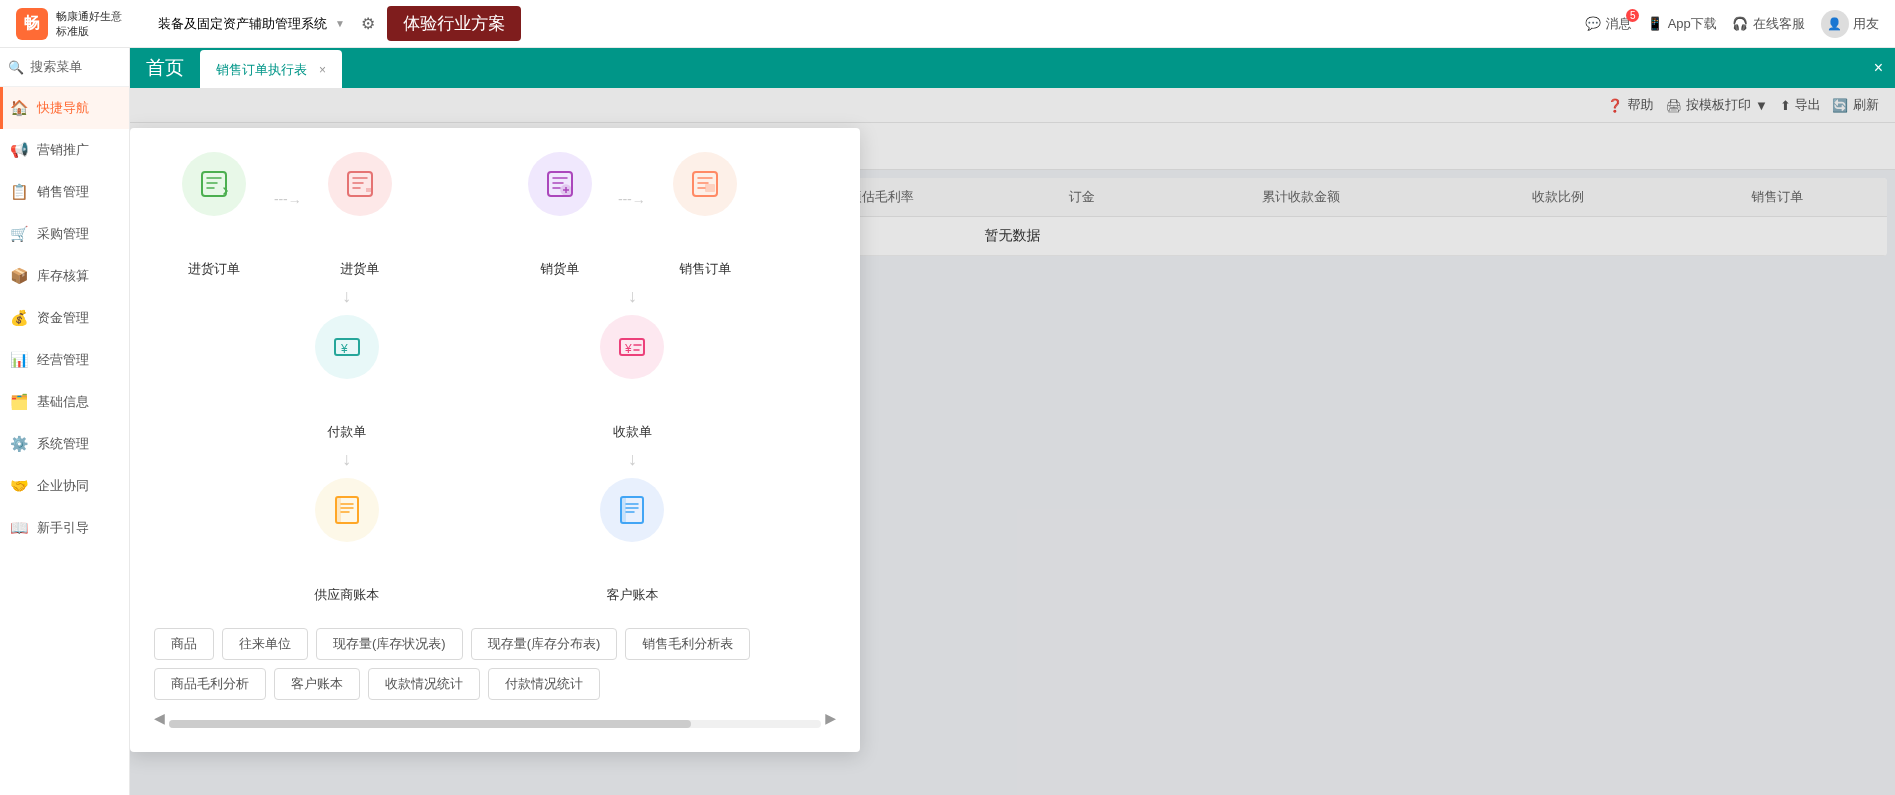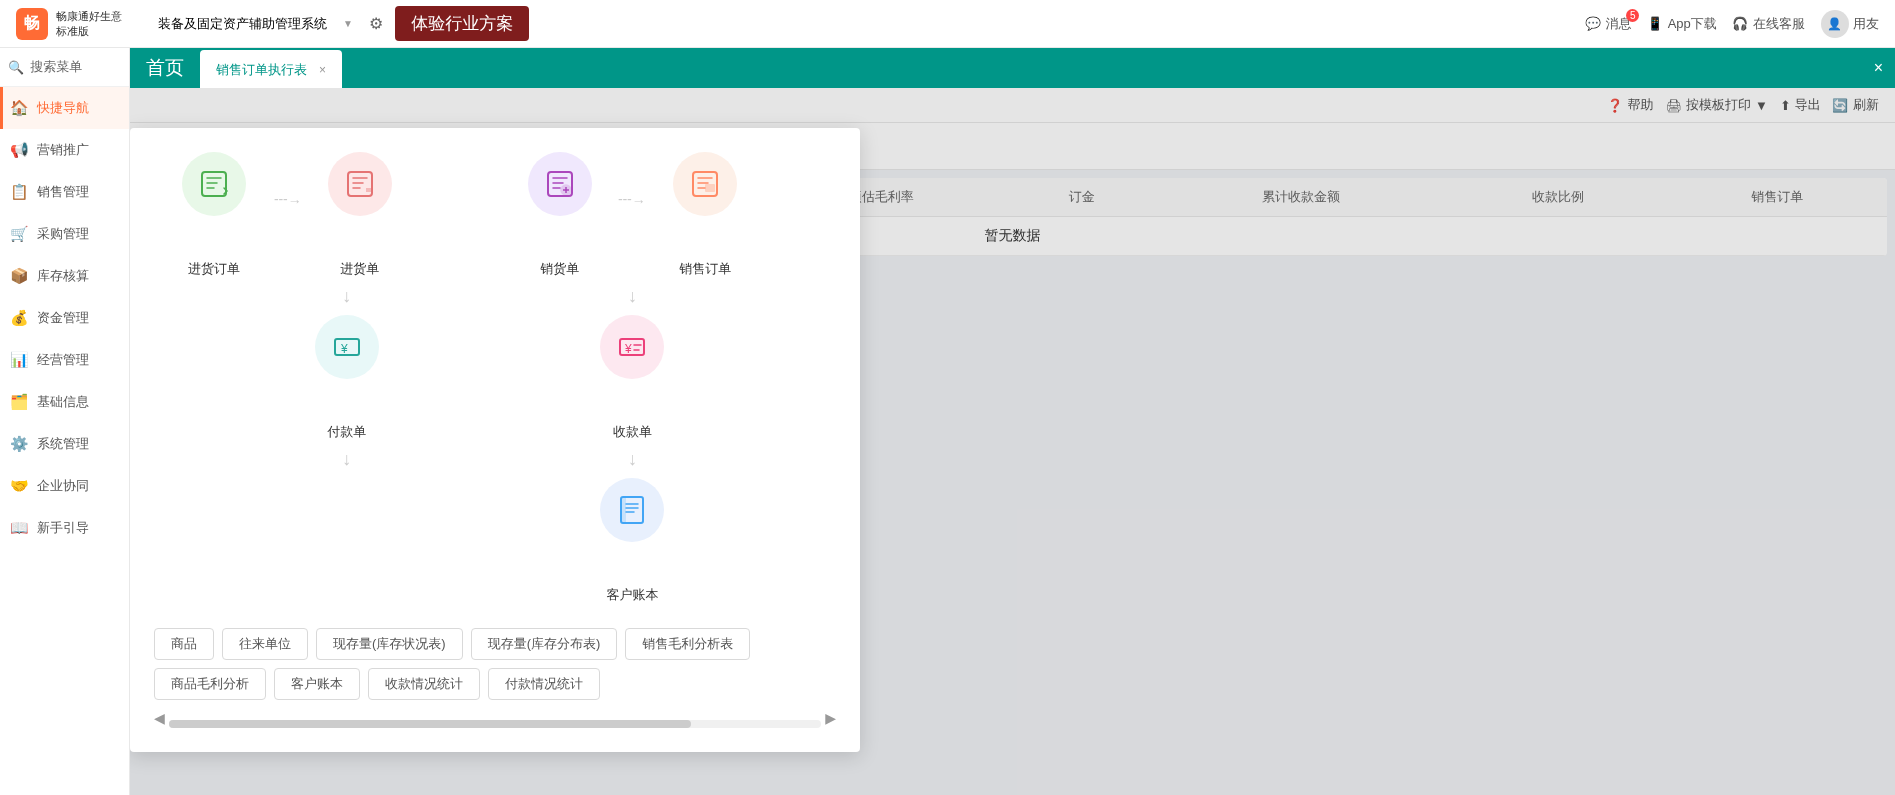--- a/index.html
+++ b/index.html
@@ -11,21 +11,21 @@
     .main-area { display: flex; flex: 1; overflow: hidden; }
     .sidebar { width: 130px; background: #fff; border-right: 1px solid #e8e8e8; display: flex; flex-direction: column; flex-shrink: 0; }
     .content-area { flex: 1; display: flex; flex-direction: column; overflow: hidden; }
     .tab-bar { height: 40px; background: #009688; display: flex; align-items: center; flex-shrink: 0; }
     .page-content { flex: 1; background: #f0f2f5; overflow: hidden; position: relative; }
 
     
     .logo-area { display: flex; align-items: center; gap: 8px; width: 130px; flex-shrink: 0; }
     .logo-icon { width: 32px; height: 32px; background: #ff6b35; border-radius: 6px; display: flex; align-items: center; justify-content: center; color: white; font-size: 16px; font-weight: bold; }
     .logo-text { font-size: 11px; color: #333; line-height: 1.3; }
-    .title-dropdown { display: flex; align-items: center; gap: 16px; cursor: pointer; }
+    .title-dropdown { display: flex; align-items: center; gap: 8px; cursor: pointer; }
     .chevron-icon { color: #999; font-size: 10px; }
     .settings-icon { color: #666; font-size: 16px; cursor: pointer; margin-left: 4px; }
     .try-btn { background: #7f1d1d; color: white; border: none; padding: 6px 16px; border-radius: 4px; cursor: pointer; font-size: 17px; }
     .top-right { margin-left: auto; display: flex; align-items: center; gap: 16px; }
     .top-right-item { display: flex; align-items: center; gap: 4px; color: #555; font-size: 13px; cursor: pointer; position: relative; }
     .badge { background: #ff4444; color: white; border-radius: 10px; font-size: 10px; padding: 1px 4px; position: absolute; top: -6px; right: -8px; }
     .user-avatar { width: 28px; height: 28px; background: #ddd; border-radius: 50%; display: flex; align-items: center; justify-content: center; font-size: 12px; }
 
     
     .sidebar-search { padding: 10px 8px; border-bottom: 1px solid #f0f0f0; display: flex; align-items: center; gap: 6px; cursor: pointer; color: #666; font-size: 13px; }
@@ -294,20 +294,30 @@
                     <svg width="32" height="32" viewBox="0 0 32 32" fill="none">
                       <rect x="4" y="8" width="24" height="16" rx="2" fill="none" stroke="#26a69a" stroke-width="2"></rect>
                       <text x="10" y="22" font-size="12" fill="#26a69a" font-family="Arial">¥</text>
                     </svg>
                   </div>
                   <span class="flow-label">付款单</span>
                 </div>
 
                 <div class="flow-arrow-v" style="margin-left: 120px; font-size:18px; color:#ccc; text-align:center; width:64px; display:flex; justify-content:center;">↓</div>
 
+                <div class="flow-node" style="margin-left: 120px;">
+                  <div class="flow-circle yellow">
+                    <svg width="32" height="32" viewBox="0 0 32 32" fill="none">
+                      <rect x="5" y="3" width="22" height="26" rx="2" fill="none" stroke="#ffa726" stroke-width="2"></rect>
+                      <path d="M10 10h12M10 14h12M10 18h8" stroke="#ffa726" stroke-width="1.5" stroke-linecap="round"></path>
+                      <rect x="5" y="3" width="5" height="26" rx="0" fill="#ffa726" opacity="0.2"></rect>
+                    </svg>
+                  </div>
+                  <span class="flow-label">供应商账本</span>
+                </div>
               </div>
 
               <div class="flow-group" style="margin-left: 80px;">
                 <div class="flow-row">
                   <div class="flow-node">
                     <div class="flow-circle purple">
                       <svg width="32" height="32" viewBox="0 0 32 32" fill="none">
                         <rect x="4" y="4" width="24" height="24" rx="3" fill="none" stroke="#ab47bc" stroke-width="2"></rect>
                         <path d="M9 10h14M9 15h10M9 20h7" stroke="#ab47bc" stroke-width="1.5" stroke-linecap="round"></path>
                         <circle cx="22" cy="22" r="5" fill="#ab47bc" opacity="0.2" stroke="#ab47bc" stroke-width="1.5"></circle>

